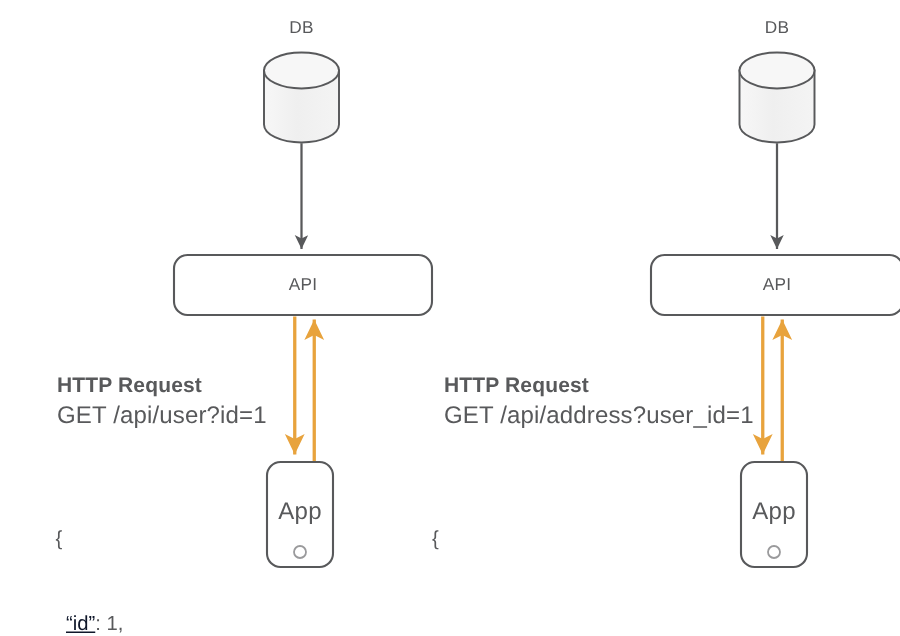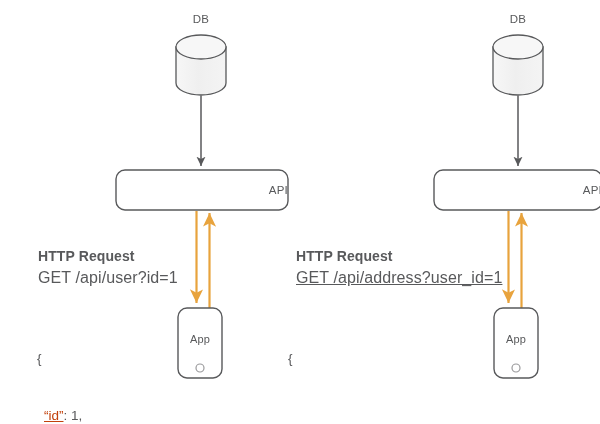--- a/index.html
+++ b/index.html
@@ -55,48 +55,47 @@
   }
 
   .json-block {
     position: absolute;
     font-size: 13.5px;
     line-height: 19px;
     color: #58595b;
     white-space: pre;
   }
   .json-key {
-    color: #c2410c;
+    color: #0f172a;
     text-decoration: underline;
   }
   .json-row {
     display: block;
     white-space: pre;
   }
   .json-indent {
     padding-left: 7px;
   }
 
   
   .shape-label {
     position: absolute;
     text-align: center;
     font-size: 11.5px;
     color: #58595b;
     letter-spacing: 0.2px;
   }
   .api-label {
     font-size: 11.5px;
-    text-align: right;
   }
   .db-label {
     font-size: 11.5px;
   }
   .app-label {
-    font-size: 11px;
+    font-size: 16px;
   }
 
   
   .hit {
     position: absolute;
     background: transparent;
   }
 </style>
 </head>
 <body>
@@ -182,21 +181,21 @@
   <div class="txt http-line" style="left:22px;top:270px;">GET /api/user?id=1</div>
 
   <div class="json-block" style="left:21px;top:311px;">
     <span class="json-row">{</span>
     <span class="json-row json-indent"><span class="json-key">“id”</span><span>: </span><span>1,</span></span>
     
     
   </div>
 
   <div class="txt http-title" style="left:280px;top:249px;">HTTP Request</div>
-  <div class="txt http-line" style="left:280px;top:270px;text-decoration:underline;">GET /api/address?user_id=1</div>
+  <div class="txt http-line" style="left:280px;top:270px;">GET /api/address?user_id=1</div>
 
   <div class="json-block" style="left:272px;top:311px;">
     <span class="json-row">{</span>
     
     
   </div>
 
 </div>
 
 </body></html>

